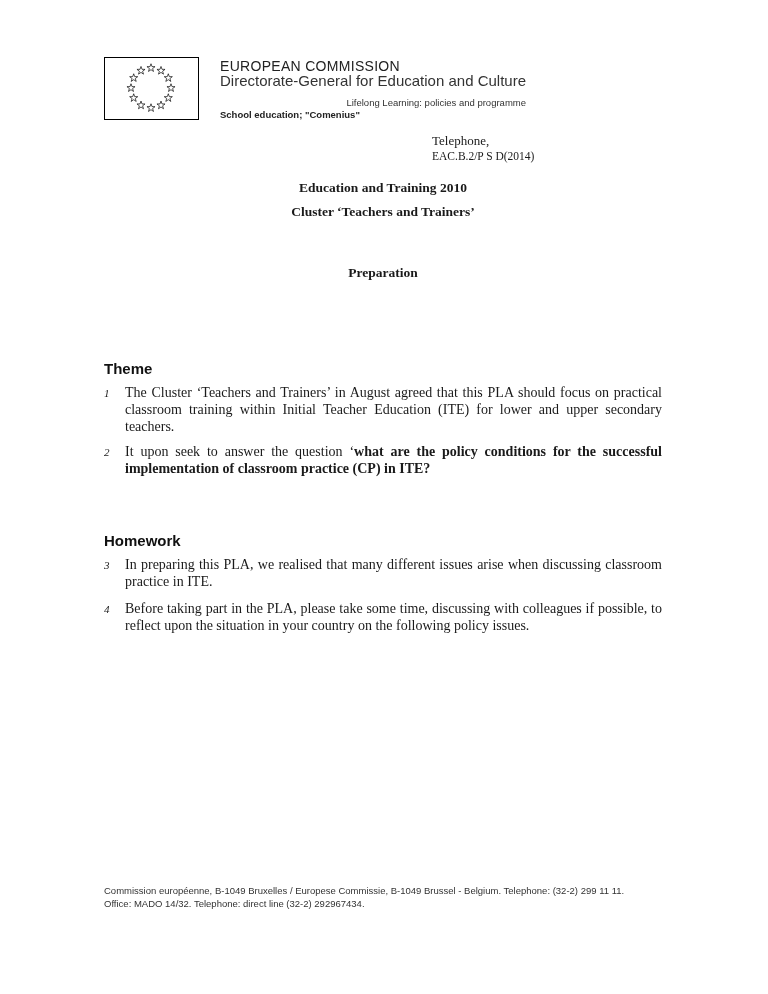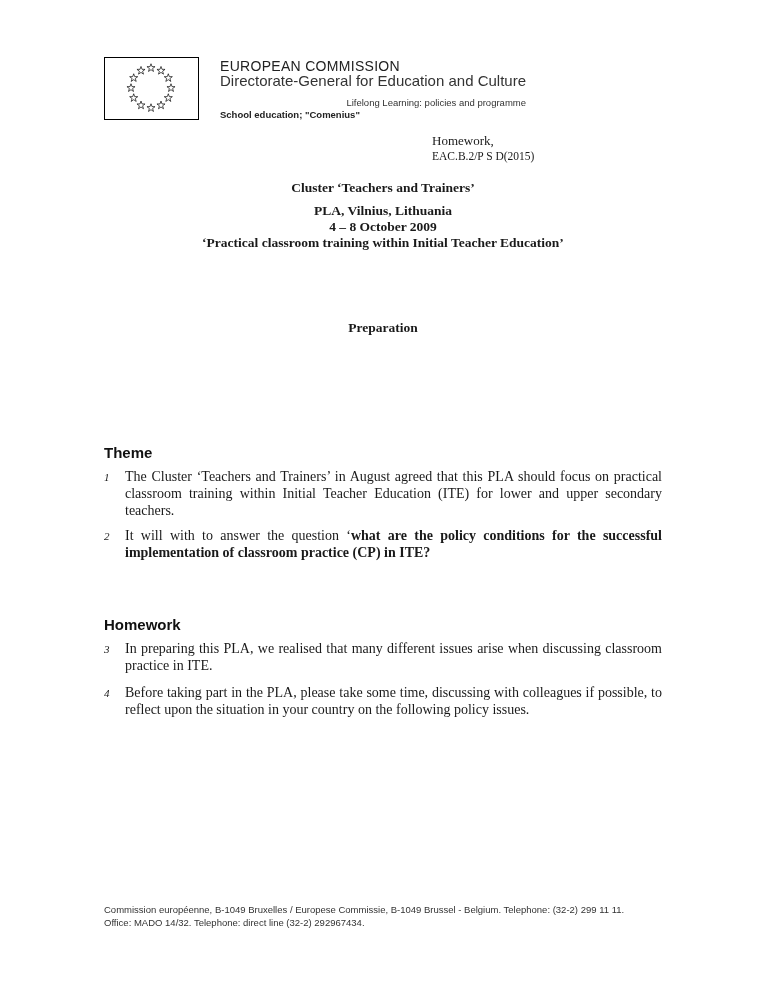--- a/index.html
+++ b/index.html
@@ -31,32 +31,32 @@
   .title-block {
     text-align: center;
     font-family: "Liberation Serif", serif;
     font-weight: bold;
     font-size: 13.5px;
     margin-top: 15px;
   }
   .t1 { line-height: 17px; }
   .t2 { line-height: 17px; margin-top: 7px; }
   .t3 { margin-top: 7px; line-height: 16px; }
-  .subtitle { margin-top: 68px; line-height: 17px; }
+  .subtitle { margin-top: 44px; line-height: 17px; }
 
   
   .sec-heading {
     font-family: "Liberation Sans", sans-serif;
     font-weight: bold;
     font-size: 15px;
     line-height: 18px;
     margin: 0;
     color: #111;
   }
-  .sec-heading.theme { margin-top: 108px; }
+  .sec-heading.theme { margin-top: 79px; }
   .sec-heading.hw { margin-top: 55px; }
 
   
   .item { display: flex; margin-top: 8px; }
   .item.first { margin-top: 6px; }
   .item.last { margin-top: 10px; }
   .num {
     flex: 0 0 21px;
     font-family: "Liberation Serif", serif;
     font-style: italic;
@@ -70,21 +70,21 @@
     line-height: 17px;
     text-align: justify;
   }
   .itext .b { font-weight: bold; }
 
   
   .footer {
     position: absolute;
     left: 104px;
     right: 100px;
-    top: 903px;
+    top: 884px;
     font-family: "Liberation Sans", sans-serif;
     font-size: 9.5px;
     line-height: 13px;
     color: #333;
   }
 </style>
 </head>
 <body>
 
 <div class="page">
@@ -111,44 +111,40 @@
       </svg>
       <div class="header-text">
         <div class="org">EUROPEAN COMMISSION</div>
         <div class="dg">Directorate-General for Education and Culture</div>
         <div class="programme">Lifelong Learning: policies and programme</div>
         <div class="unit">School education; "Comenius"</div>
       </div>
     </div>
 
     <div class="place-block">
-      <div class="place">Homework,</div>
-      <div class="reference">EAC.B.2/P S D(2015)</div>
+      <div class="place">Telephone,</div>
+      <div class="reference">EAC.B.2/P S D(2014)</div>
     </div>
 
     <div class="title-block">
+      <div class="t1">Education and Training 2010</div>
       <div class="t2">Cluster ‘Teachers and Trainers’</div>
-      <div class="t3">
-        <div>PLA, Vilnius, Lithuania</div>
-        <div>4 – 8 October 2009</div>
-        <div>‘Practical classroom training within Initial Teacher Education’</div>
-      </div>
       <div class="subtitle">Preparation</div>
     </div>
 
     <h2 class="sec-heading theme">Theme</h2>
 
     <div class="item first">
       <span class="num">1</span>
       <span class="itext"><span>The Cluster ‘Teachers and Trainers’ in August agreed that this PLA should focus on practical classroom training within Initial Teacher Education (ITE) for lower and upper secondary teachers.</span><span class="b"></span></span>
     </div>
 
     <div class="item">
       <span class="num">2</span>
-      <span class="itext"><span>It will with to answer the question ‘</span><span class="b">what are the policy conditions for the successful implementation of classroom practice (CP) in ITE?</span></span>
+      <span class="itext"><span>It upon seek to answer the question ‘</span><span class="b">what are the policy conditions for the successful implementation of classroom practice (CP) in ITE?</span></span>
     </div>
 
     <h2 class="sec-heading hw">Homework</h2>
 
     <div class="item first">
       <span class="num">3</span>
       <span class="itext"><span>In preparing this PLA, we realised that many different issues arise when discussing classroom practice in ITE.</span><span class="b"></span></span>
     </div>
 
     <div class="item last">

